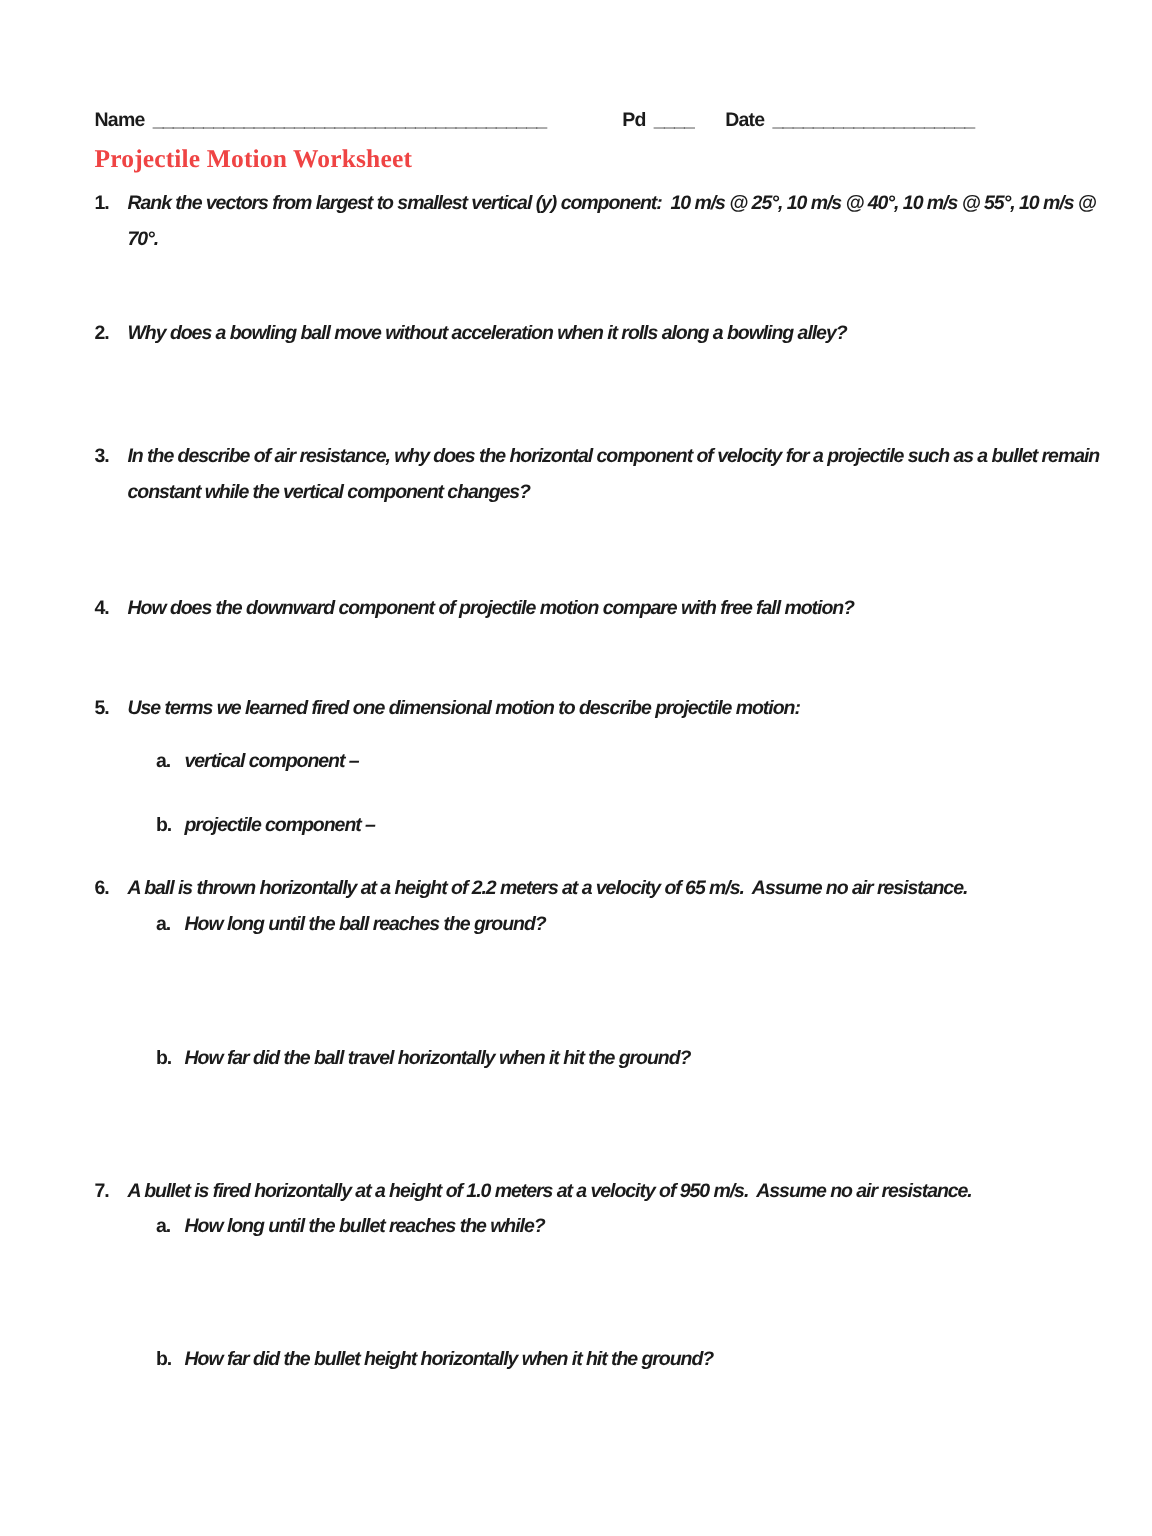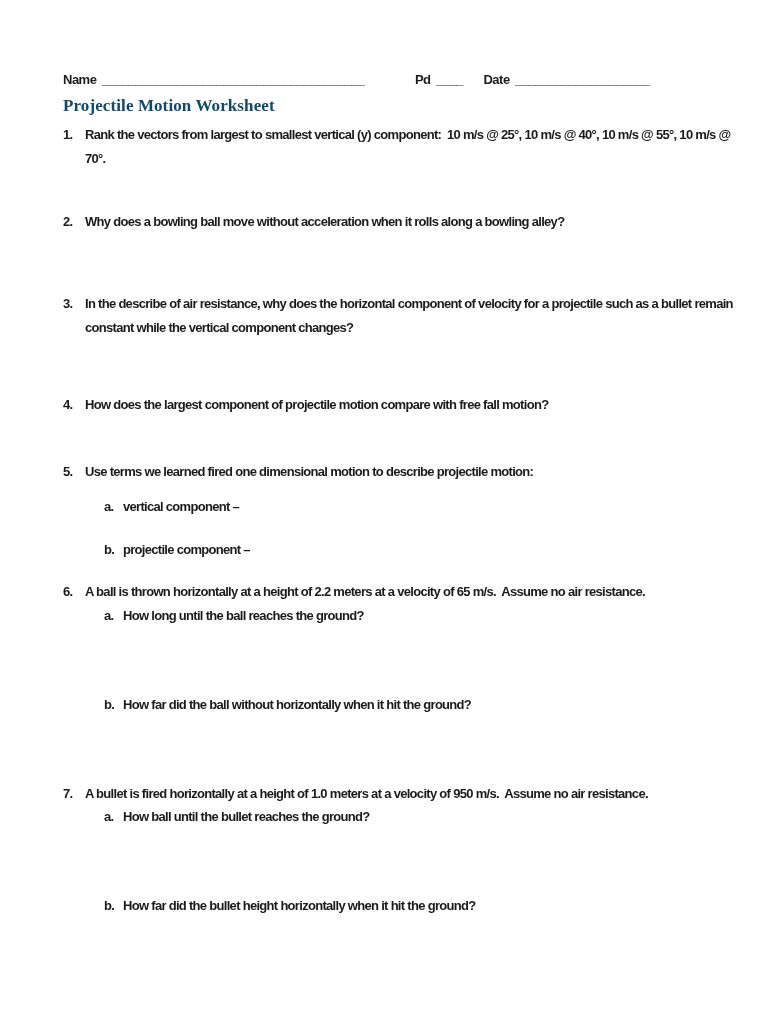--- a/index.html
+++ b/index.html
@@ -32,50 +32,50 @@
 
   
   .title {
     position: absolute;
     left: 63px;
     top: 96px;
     font-family: "Liberation Serif", serif;
     font-size: 17px;
     font-weight: 700;
     letter-spacing: 0.1px;
-    color: #0c4a6e;
+    color: #ef4444;
   }
 
   
   .q {
     position: absolute;
     left: 63px;
     width: 690px;
     display: flex;
     font-size: 13px;
     font-weight: 700;
     letter-spacing: -0.7px;
     line-height: 24px;
   }
   .qnum { flex: none; width: 22px; }
-  .qtext { flex: none; width: 668px; white-space: pre-wrap; }
+  .qtext { flex: none; width: 668px; white-space: pre-wrap; font-style: italic; }
 
   
   .sub {
     position: absolute;
     left: 104px;
     width: 630px;
     display: flex;
     font-size: 13px;
     font-weight: 700;
     letter-spacing: -0.7px;
     line-height: 24px;
   }
   .subnum { flex: none; width: 19px; }
-  .subtext { flex: 1; white-space: pre-wrap; }
+  .subtext { flex: 1; white-space: pre-wrap; font-style: italic; }
 </style>
 </head>
 <body>
 
 <div class="page">
 
   <div class="header-line">
     <span>Name</span><span class="hgap-sm"></span><span class="blank">_______________________________________</span>
     <span class="pd-group"><span>Pd</span><span class="hgap-sm"></span><span class="blank">____</span></span>
     <span class="date-group"><span>Date</span><span class="hgap-sm"></span><span class="blank">____________________</span></span>
@@ -93,21 +93,21 @@
     <span class="qtext">Why does a bowling ball move without acceleration when it rolls along a bowling alley?</span>
   </div>
 
   <div class="q" style="top:292px">
     <span class="qnum">3.</span>
     <span class="qtext">In the describe of air resistance, why does the horizontal component of velocity for a projectile such as a bullet remain constant while the vertical component changes?</span>
   </div>
 
   <div class="q" style="top:393px">
     <span class="qnum">4.</span>
-    <span class="qtext">How does the largest component of projectile motion compare with free fall motion?</span>
+    <span class="qtext">How does the downward component of projectile motion compare with free fall motion?</span>
   </div>
 
   <div class="q" style="top:460px">
     <span class="qnum">5.</span>
     <span class="qtext">Use terms we learned fired one dimensional motion to describe projectile motion:</span>
   </div>
   <div class="sub" style="top:495px">
     <span class="subnum">a.</span>
     <span class="subtext">vertical component –</span>
   </div>
@@ -119,29 +119,29 @@
   <div class="q" style="top:580px">
     <span class="qnum">6.</span>
     <span class="qtext">A ball is thrown horizontally at a height of 2.2 meters at a velocity of 65 m/s.  Assume no air resistance.</span>
   </div>
   <div class="sub" style="top:604px">
     <span class="subnum">a.</span>
     <span class="subtext">How long until the ball reaches the ground?</span>
   </div>
   <div class="sub" style="top:693px">
     <span class="subnum">b.</span>
-    <span class="subtext">How far did the ball without horizontally when it hit the ground?</span>
+    <span class="subtext">How far did the ball travel horizontally when it hit the ground?</span>
   </div>
 
   <div class="q" style="top:782px">
     <span class="qnum">7.</span>
     <span class="qtext">A bullet is fired horizontally at a height of 1.0 meters at a velocity of 950 m/s.  Assume no air resistance.</span>
   </div>
   <div class="sub" style="top:805px">
     <span class="subnum">a.</span>
-    <span class="subtext">How ball until the bullet reaches the ground?</span>
+    <span class="subtext">How long until the bullet reaches the while?</span>
   </div>
   <div class="sub" style="top:894px">
     <span class="subnum">b.</span>
     <span class="subtext">How far did the bullet height horizontally when it hit the ground?</span>
   </div>
 
 </div>
 
 </body></html>

